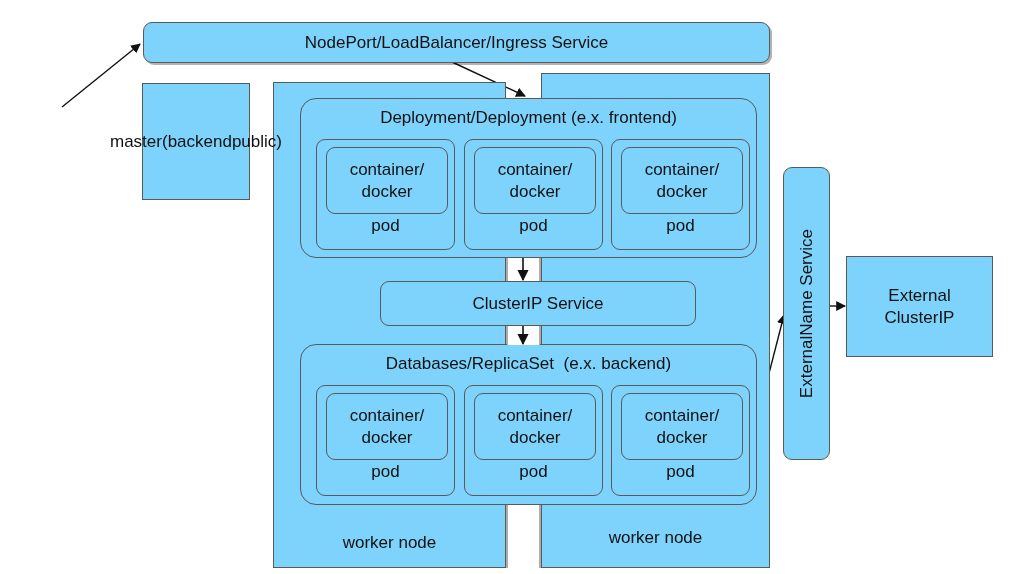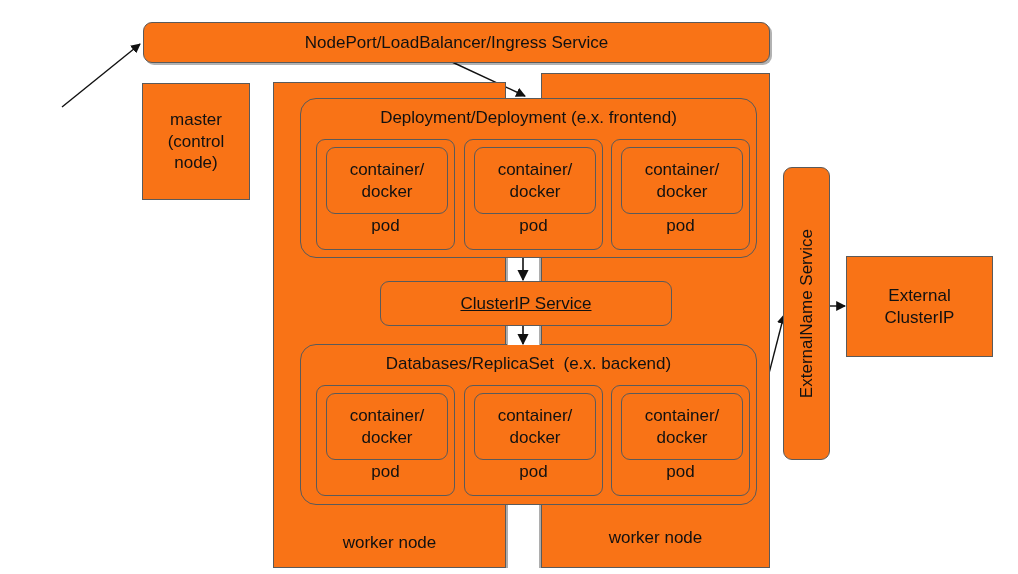--- a/index.html
+++ b/index.html
@@ -1,19 +1,19 @@
 <!DOCTYPE html>
 <html><head>
 <meta charset="utf-8">
 <style>
   html,body{margin:0;padding:0;background:#ffffff;}
   body{width:1018px;height:574px;position:relative;overflow:hidden;
        font-family:"Liberation Sans","DejaVu Sans",sans-serif;color:#111111;}
   #stage{position:absolute;left:0;top:0;width:1018px;height:574px;}
-  .node{position:absolute;box-sizing:border-box;background:#f97316;border:1px solid #5a5a5a;
+  .node{position:absolute;box-sizing:border-box;background:#7dd3fc;border:1px solid #5a5a5a;
         display:flex;align-items:center;justify-content:center;text-align:center;
         font-size:17px;line-height:1.28;color:#111111;}
   .rounded{border-radius:9px;}
   .rounded-lg{border-radius:16px;}
   .ellipse{border-radius:50%;}
   .titleTop{align-items:flex-start;padding-top:8px;}
   .vert{writing-mode:vertical-rl;transform:rotate(180deg);white-space:nowrap;}
   .pre{white-space:pre;}
   svg.layer{position:absolute;left:0;top:0;width:1018px;height:574px;overflow:visible;}
   svg.layer.under{z-index:1;}
@@ -44,24 +44,24 @@
     <line x1="755" y1="428" x2="784" y2="315" stroke="#111111" stroke-width="1.4" marker-end="url(#ah)"></line>
 
     <line x1="830" y1="306" x2="845" y2="306" stroke="#111111" stroke-width="1.4" marker-end="url(#ah)"></line>
   </svg>
 
 
   <div class="node rounded shadowish z5" style="left:143px;top:22px;width:627px;height:41px;">
     <span>NodePort/LoadBalancer/Ingress Service</span>
   </div>
 
-  <div class="node z4" style="left:142px;top:83px;width:108px;height:117px;flex-direction:column;justify-content:center;">
+  <div class="node z4" style="left:142px;top:83px;width:108px;height:117px;flex-direction:row;justify-content:center;">
     <span>master</span>
-    <span>(control</span>
-    <span>node)</span>
+    <span>(backend</span>
+    <span>public)</span>
   </div>
 
   <div class="node z2" style="left:541px;top:73px;width:229px;height:495px;align-items:flex-end;padding-bottom:18px;">
     <span>worker node</span>
   </div>
 
   <div class="node z3" style="left:273px;top:82px;width:233px;height:486px;align-items:flex-end;padding-bottom:13px;">
     <span>worker node</span>
   </div>
 
@@ -86,21 +86,21 @@
   </div>
 
   <div class="node rounded z6" style="left:611px;top:139px;width:139px;height:111px;flex-direction:column;justify-content:flex-end;padding-bottom:12px;">
     <div class="node rounded" style="position:absolute;left:9px;top:7px;width:122px;height:67px;flex-direction:column;">
       <span>container/</span>
       <span>docker</span>
     </div>
     <span>pod</span>
   </div>
 
-  <div class="node rounded z6" style="left:380px;top:281px;width:292px;height:45px;text-decoration:underline;">
+  <div class="node rounded z6" style="left:380px;top:281px;width:316px;height:45px;">
     <span>ClusterIP Service</span>
   </div>
 
   <div class="node rounded-lg titleTop z5" style="left:300px;top:344px;width:457px;height:161px;">
     <span class="pre">Databases/ReplicaSet  (e.x. backend)</span>
   </div>
 
   <div class="node rounded z6" style="left:316px;top:385px;width:139px;height:111px;flex-direction:column;justify-content:flex-end;padding-bottom:12px;">
     <div class="node rounded" style="position:absolute;left:9px;top:7px;width:122px;height:67px;flex-direction:column;">
       <span>container/</span>

